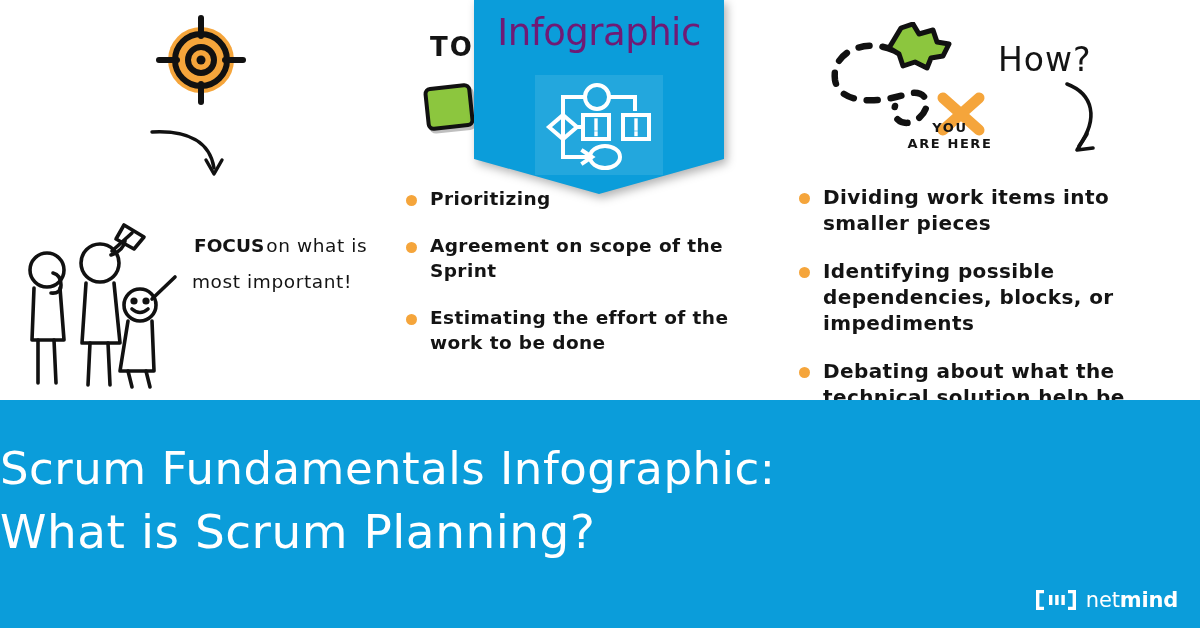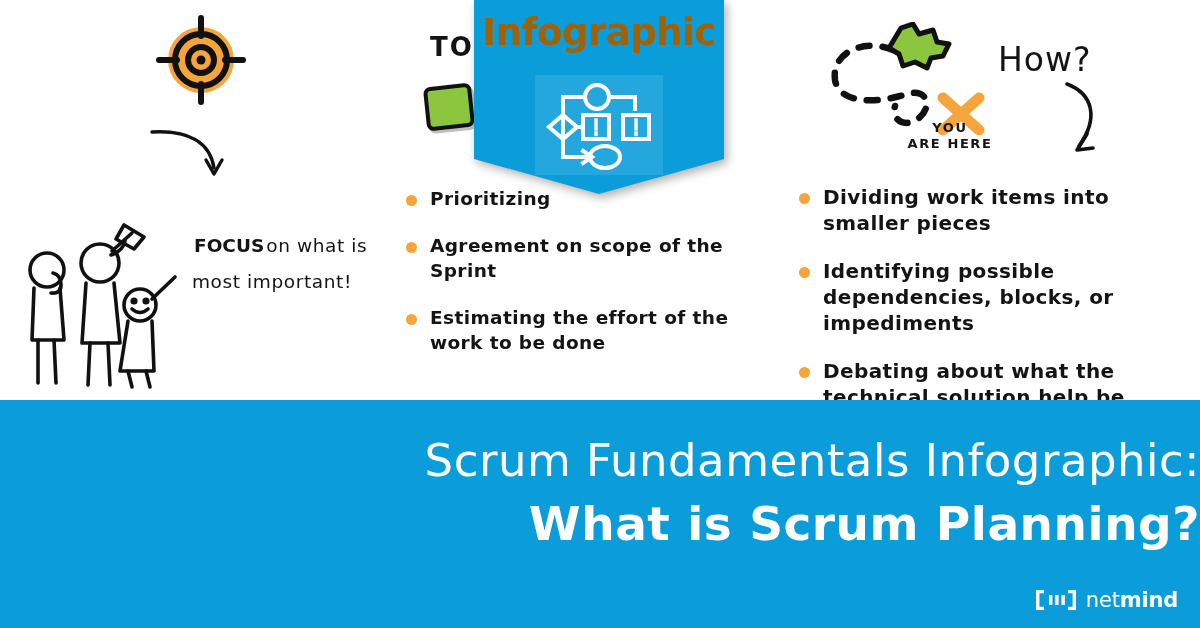--- a/index.html
+++ b/index.html
@@ -164,23 +164,23 @@
     position: absolute;
     inset: 0;
     background: #0b9dda;
     clip-path: polygon(0 0, 100% 0, 100% 82%, 50% 100%, 0 82%);
   }
   .ribbon-title {
     position: absolute;
     left: 0; right: 0;
     top: 12px;
     text-align: center;
-    color: #a16207;
+    color: #701a75;
     font-size: 37px;
-    font-weight: 700;
+    font-weight: 400;
     letter-spacing: -.5px;
     font-family: "DejaVu Sans", sans-serif;
   }
   .ribbon-icon-box {
     position: absolute;
     left: 50%;
     transform: translateX(-50%);
     top: 76px;
     width: 128px; height: 100px;
     background: rgba(255,255,255,.10);
@@ -220,36 +220,36 @@
   .footer {
     position: absolute;
     left: 0; top: 400px;
     width: 1200px;
     height: 228px;
     background: #0b9dda;
   }
   .footer-title {
     position: absolute;
     left: 0; right: 0;
-    top: 30px;
-    text-align: right;
+    top: 38px;
+    text-align: left;
     color: #ffffff;
     font-family: "DejaVu Sans", sans-serif;
   }
   .footer-line1 {
     display: block;
     font-size: 45px;
     font-weight: 400;
     letter-spacing: .5px;
     line-height: 62px;
   }
   .footer-line2 {
     display: block;
     font-size: 47px;
-    font-weight: 700;
+    font-weight: 400;
     letter-spacing: .5px;
     line-height: 64px;
   }
   .logo {
     position: absolute;
     right: 22px;
     bottom: 16px;
     display: flex;
     align-items: center;
     gap: 8px;

